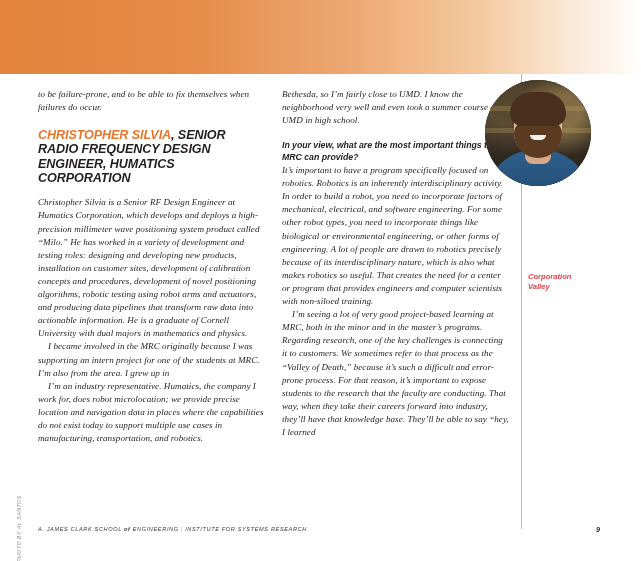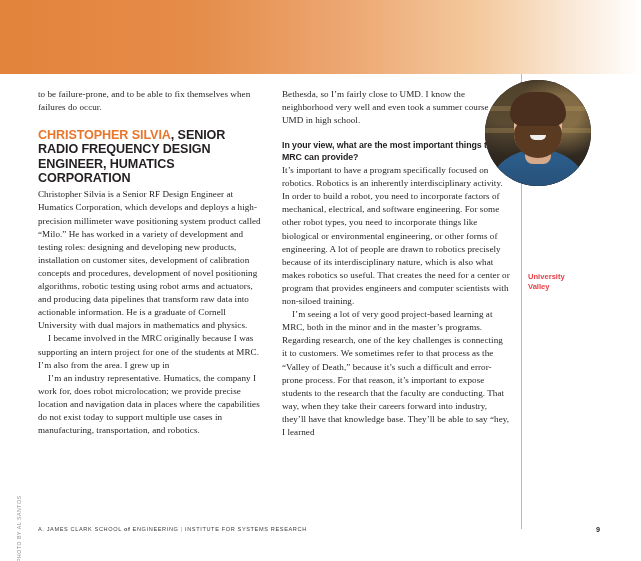--- a/index.html
+++ b/index.html
@@ -30,20 +30,21 @@
                 #faeada 90%,
                 #ffffff 100%);
   }
 
   
   .page {
     position: absolute;
     left: 0; top: 74px;
     width: 627px;
     height: 487px;
+    font-style: italic;
   }
 
   
   .vrule {
     position: absolute;
     left: 521px;
     top: 0px;
     width: 1px;
     height: 455px;
     background: #b9b9bb;
@@ -81,21 +82,21 @@
     text-align: left;
     font-family: "Liberation Serif", serif;
     color: #221e1f;
     letter-spacing: 0.05px;
   }
   p.body + p.body { text-indent: 10px; }
   p.body.noindent { text-indent: 0; }
 
   
   .headline {
-    margin: 14px 0 3px 0;
+    margin: 14px 0 11px 0;
     font-family: "Liberation Sans", sans-serif;
     font-weight: bold;
     font-size: 12.6px;
     line-height: 14.3px;
     color: #231f20;
     letter-spacing: -0.1px;
   }
   .headline .name { color: #e8762c; }
 
   
@@ -288,21 +289,21 @@
       <div class="head"></div>
       <div class="beard"></div>
       <div class="mouth"></div>
       <div class="eyeL"></div>
       <div class="eyeR"></div>
       <div class="hair"></div>
     </div>
   </div>
 
   <div class="caption">
-    <div>University</div>
+    <div>Corporation</div>
     <div>Valley</div>
   </div>
 
   <div class="footer">
     <div class="footer-text">
       <span>A. JAMES CLARK SCHOOL</span>
       <span class="of">of</span>
       <span>ENGINEERING</span>
       <span class="sep">|</span>
       <span>INSTITUTE FOR SYSTEMS RESEARCH</span>

